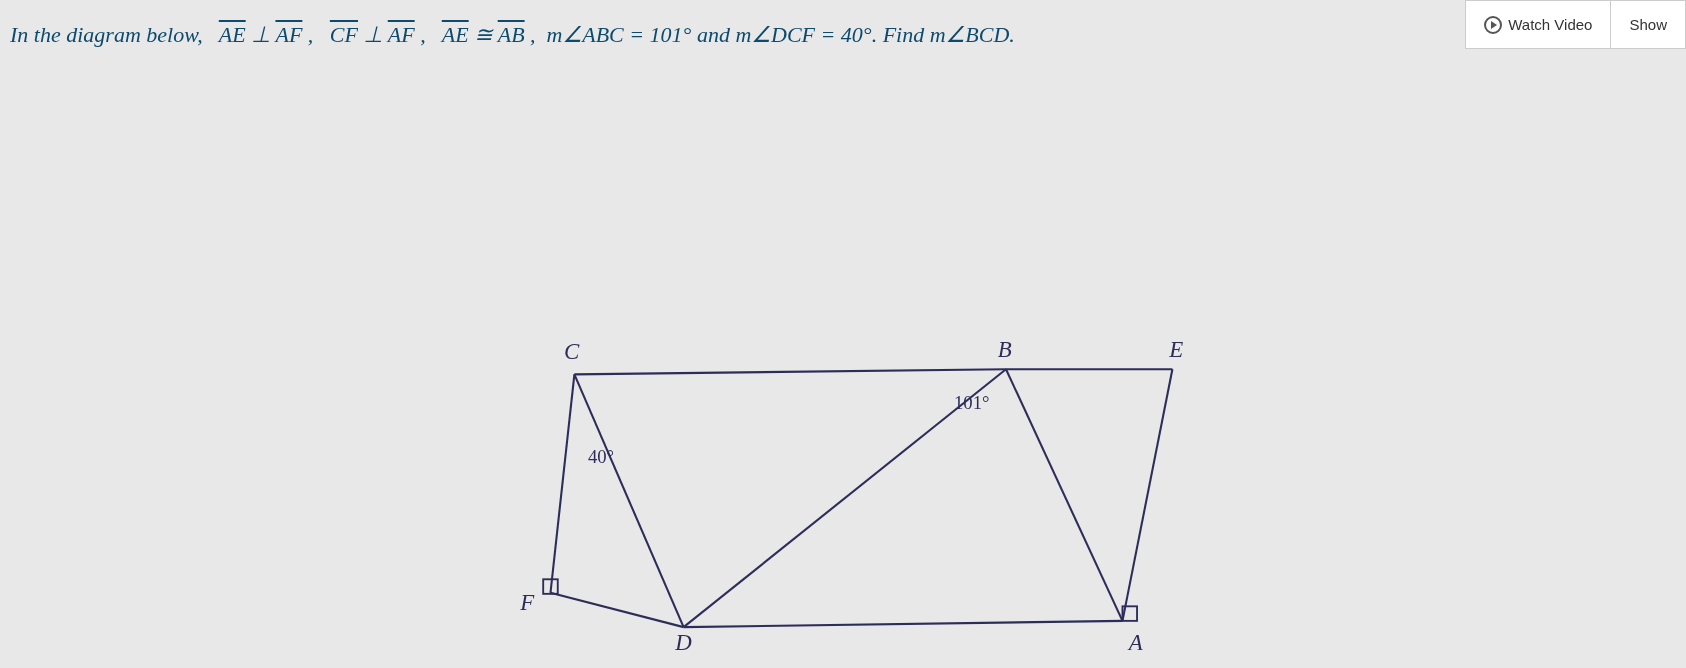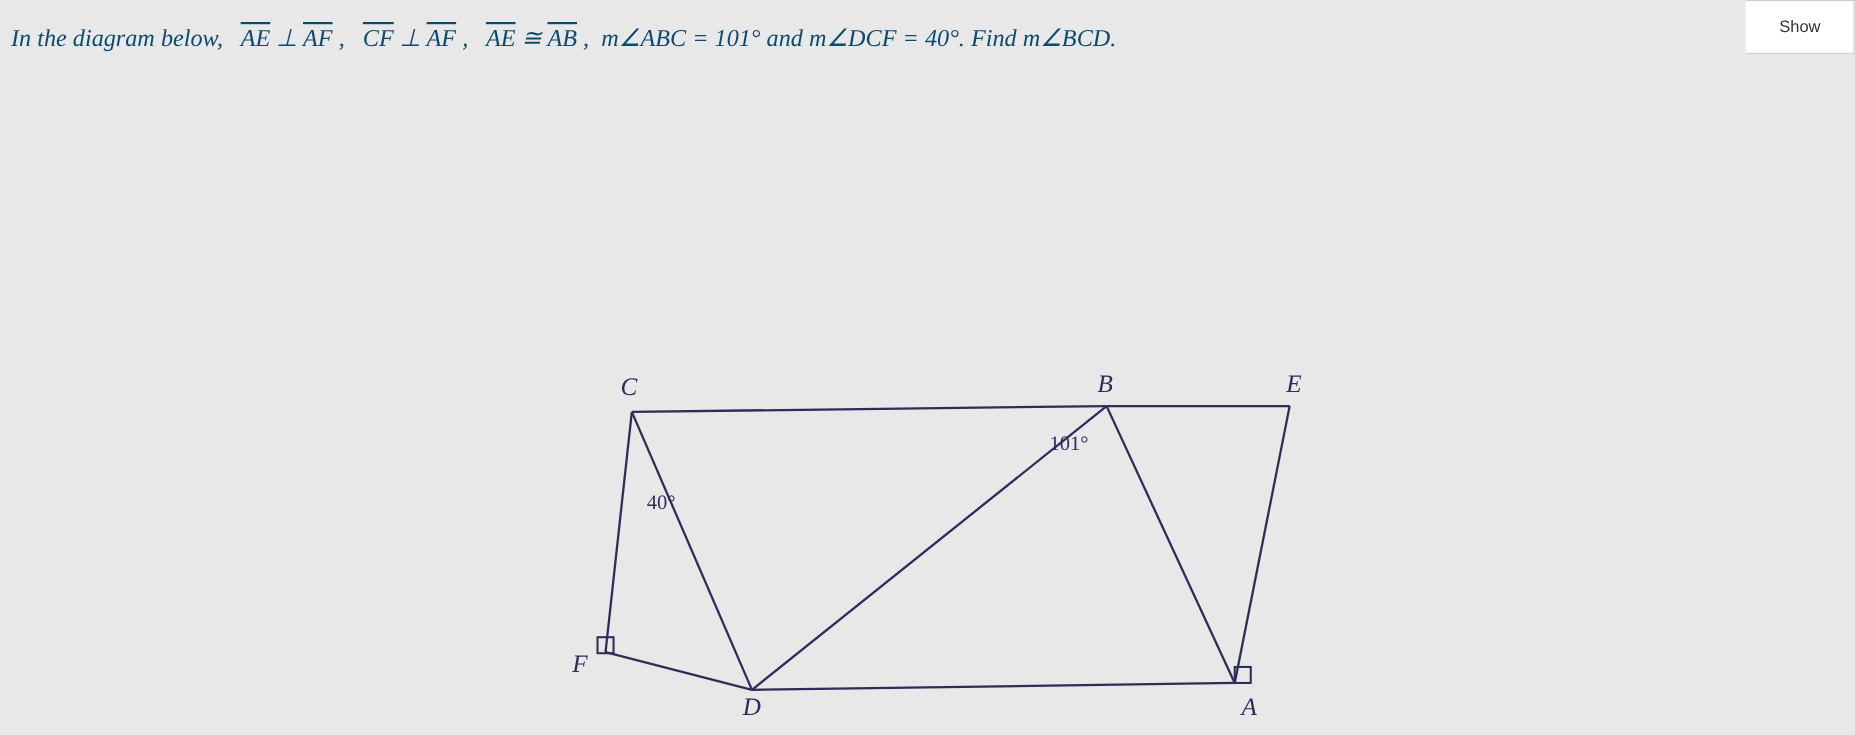--- a/index.html
+++ b/index.html
@@ -53,21 +53,21 @@
       border-left: 6px solid #555;
       border-top: 4px solid transparent;
       border-bottom: 4px solid transparent;
       margin-left: 2px;
     }
 
     .show-btn {
       background: white;
       border: 1.5px solid #ccc;
       border-left: none;
-      padding: 8px 30px;
+      padding: 8px 18px;
       height: 49px;
       cursor: pointer;
       font-size: 15px;
       color: #333;
       font-family: Arial, sans-serif;
     }
 
     
     .problem-text {
       position: absolute;
@@ -96,20 +96,24 @@
 
     svg.diagram {
       width: 100%;
       height: 100%;
     }
   </style>
 </head>
 <body>
 
 <div class="top-bar">
+  <button class="watch-video-btn">
+    <span class="circle-play"></span>
+    <span>Watch Video</span>
+  </button>
   <button class="show-btn">
     <span>Show</span>
   </button>
 </div>
 
 <div class="problem-text">
   <span>In the diagram below,&nbsp;&nbsp;</span>
   <span class="overline">AE</span>
   <span> ⊥ </span>
   <span class="overline">AF</span>

